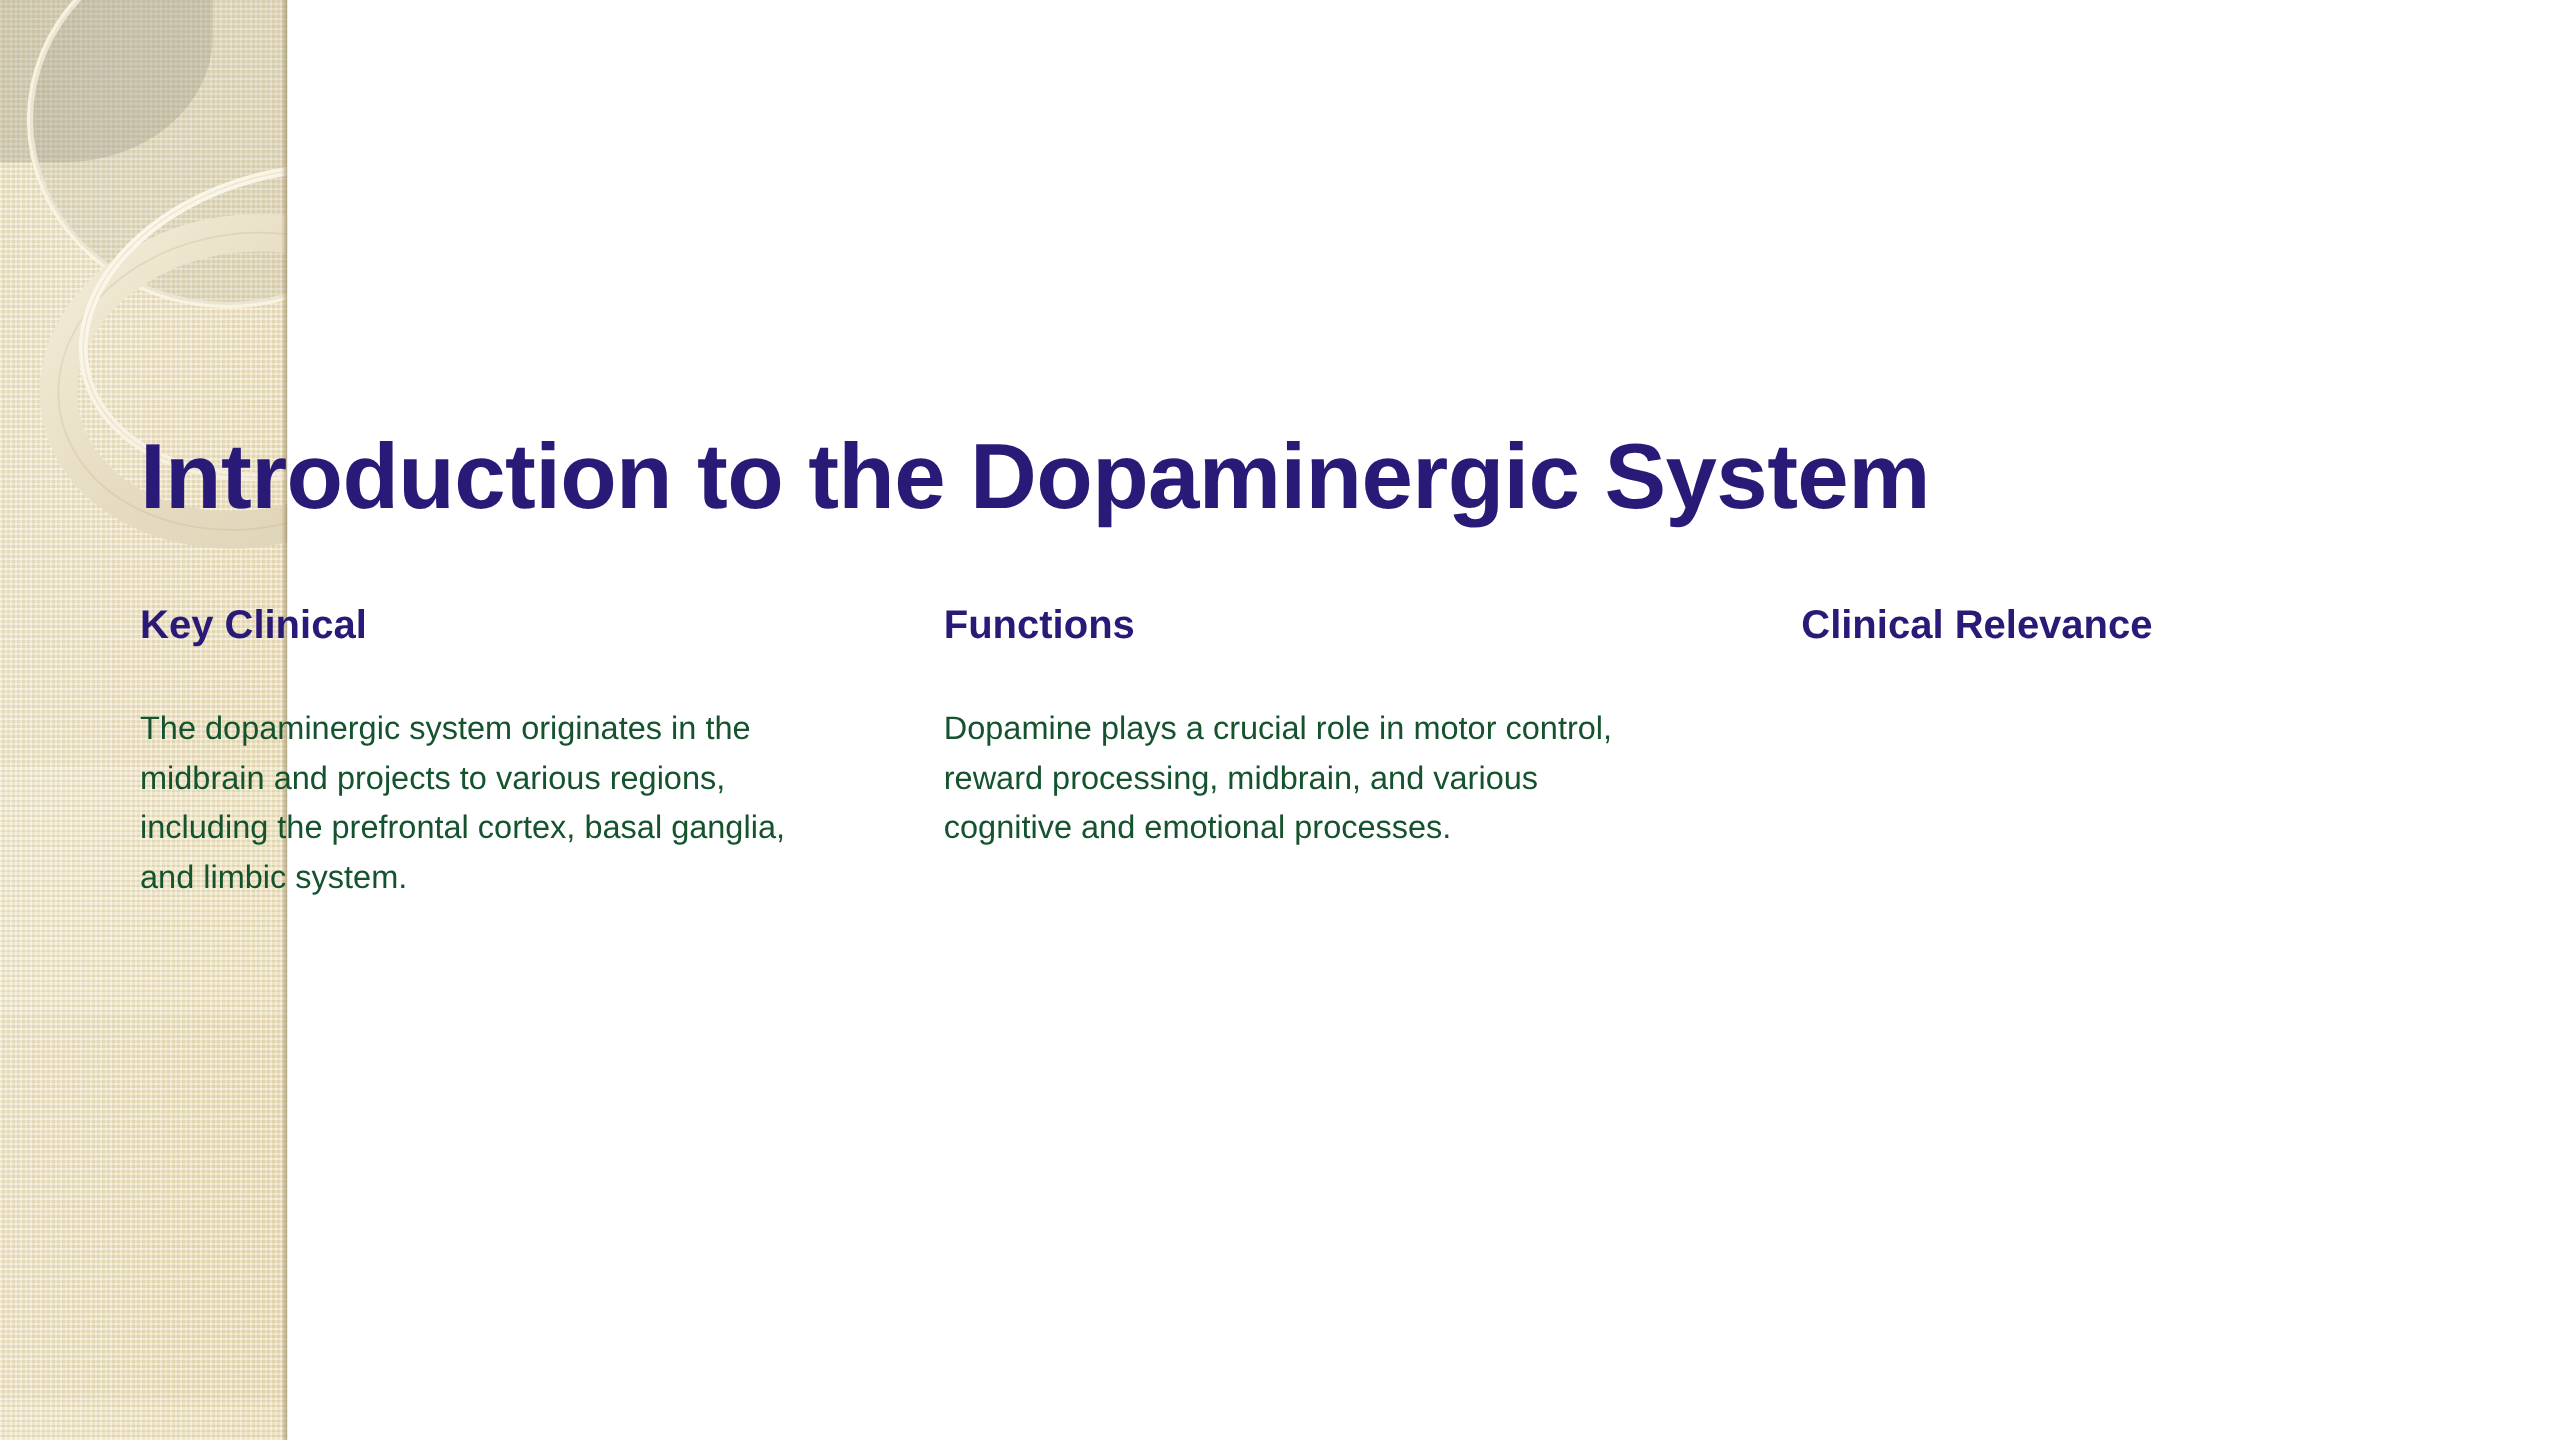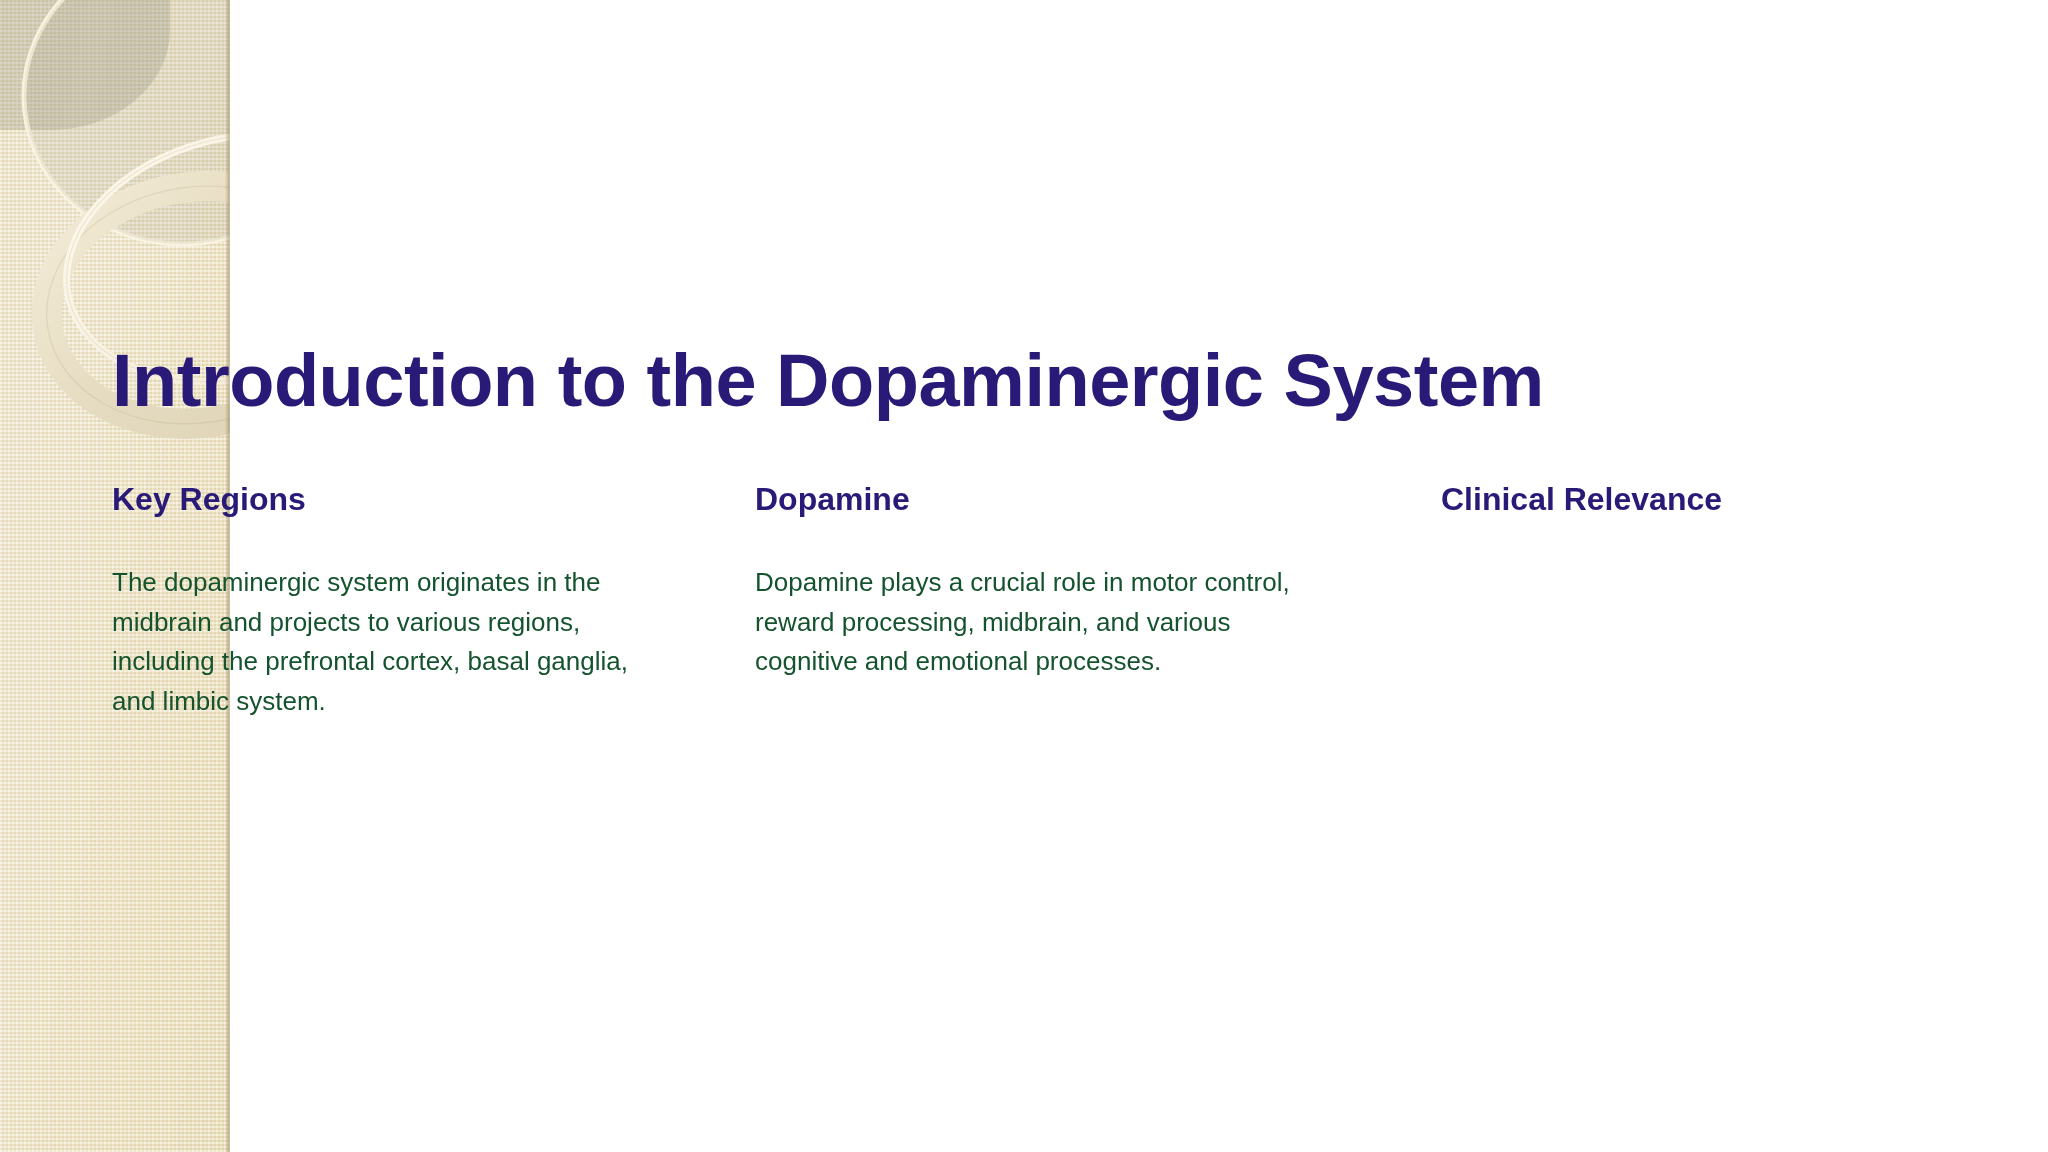--- a/index.html
+++ b/index.html
@@ -178,26 +178,26 @@
     </svg>
 
     <div id="sidebar-edge"></div>
   </div>
 
   <h1 id="title">Introduction to the Dopaminergic System</h1>
 
   <div id="columns">
 
     <div class="column col-0">
-      <h2 class="col-heading">Key Regions</h2>
+      <h2 class="col-heading">Key Clinical</h2>
       <p class="col-body">The dopaminergic system originates in the midbrain and projects to various regions, including the prefrontal cortex, basal ganglia, and limbic system.</p>
     </div>
 
     <div class="column col-1">
-      <h2 class="col-heading">Dopamine</h2>
+      <h2 class="col-heading">Functions</h2>
       <p class="col-body">Dopamine plays a crucial role in motor control, reward processing, midbrain, and various cognitive and emotional processes.</p>
     </div>
 
     <div class="column col-2">
       <h2 class="col-heading">Clinical Relevance</h2>
     </div>
 
   </div>
 
 </div>

